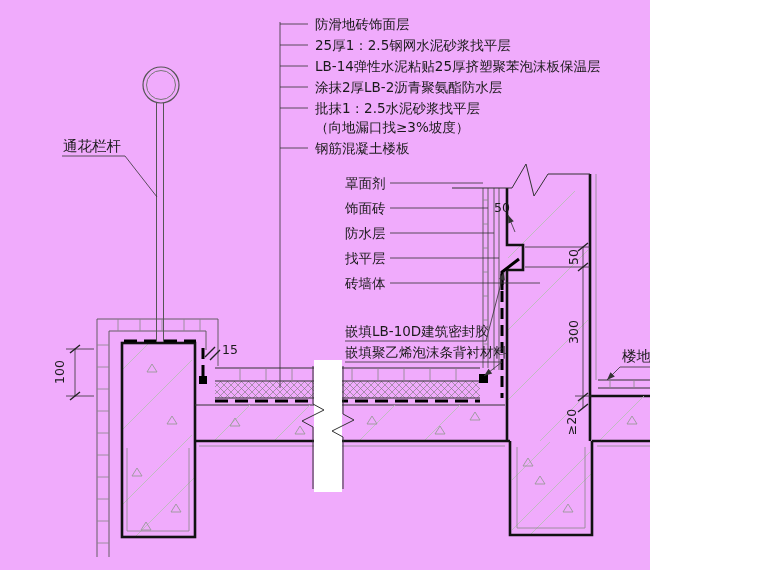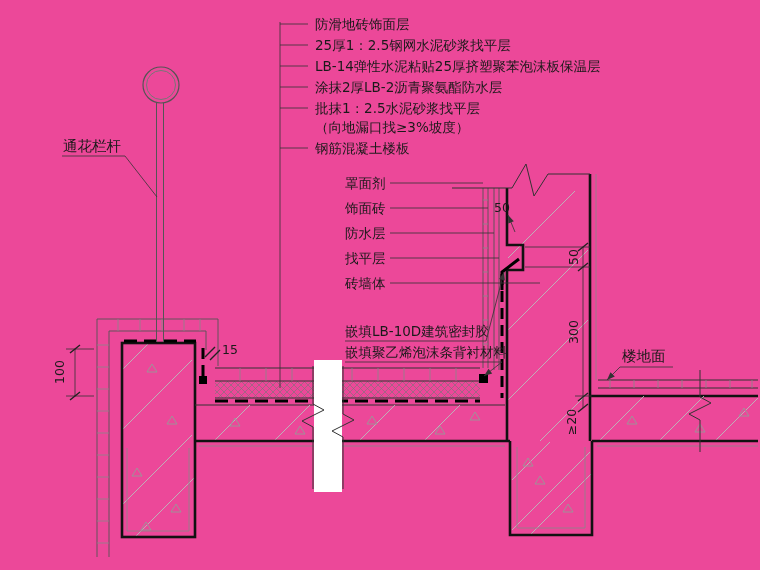--- a/index.html
+++ b/index.html
@@ -1,16 +1,16 @@
 <!DOCTYPE html>
 <html><head>
 <meta charset="utf-8">
 <style>
   html,body{margin:0;padding:0;background:#ffffff;}
-  .stage{position:relative;width:760px;height:570px;background:#ec4899;overflow:hidden;}
+  .stage{position:relative;width:650px;height:570px;background:#f0abfc;overflow:hidden;}
   svg{display:block;}
   text{font-family:"DejaVu Sans","Liberation Sans",sans-serif;fill:#1a1a1a;}
   .t13{font-size:13.5px;}
   .t14{font-size:14.5px;}
   .dim{font-size:12.5px;}
   .thin{stroke:#333;stroke-width:1;fill:none;}
   .thin2{stroke:#555;stroke-width:0.9;fill:none;}
   .gray{stroke:#888;stroke-width:0.8;fill:none;}
   .hatch{stroke:#bbb;stroke-width:0.9;fill:none;}
   .thick{stroke:#111;stroke-width:2.6;fill:none;}

